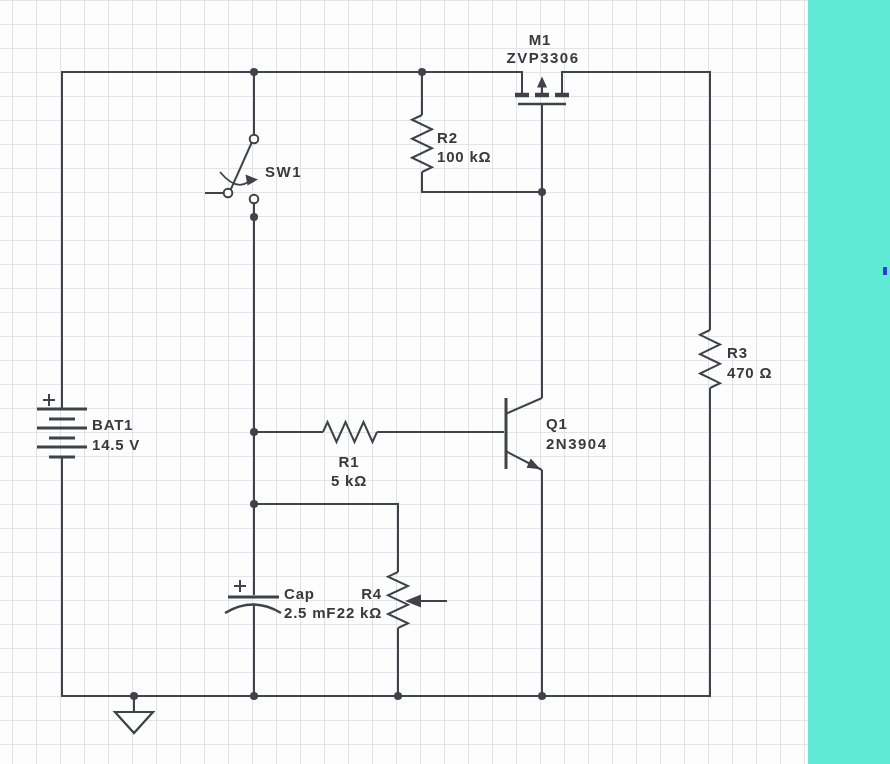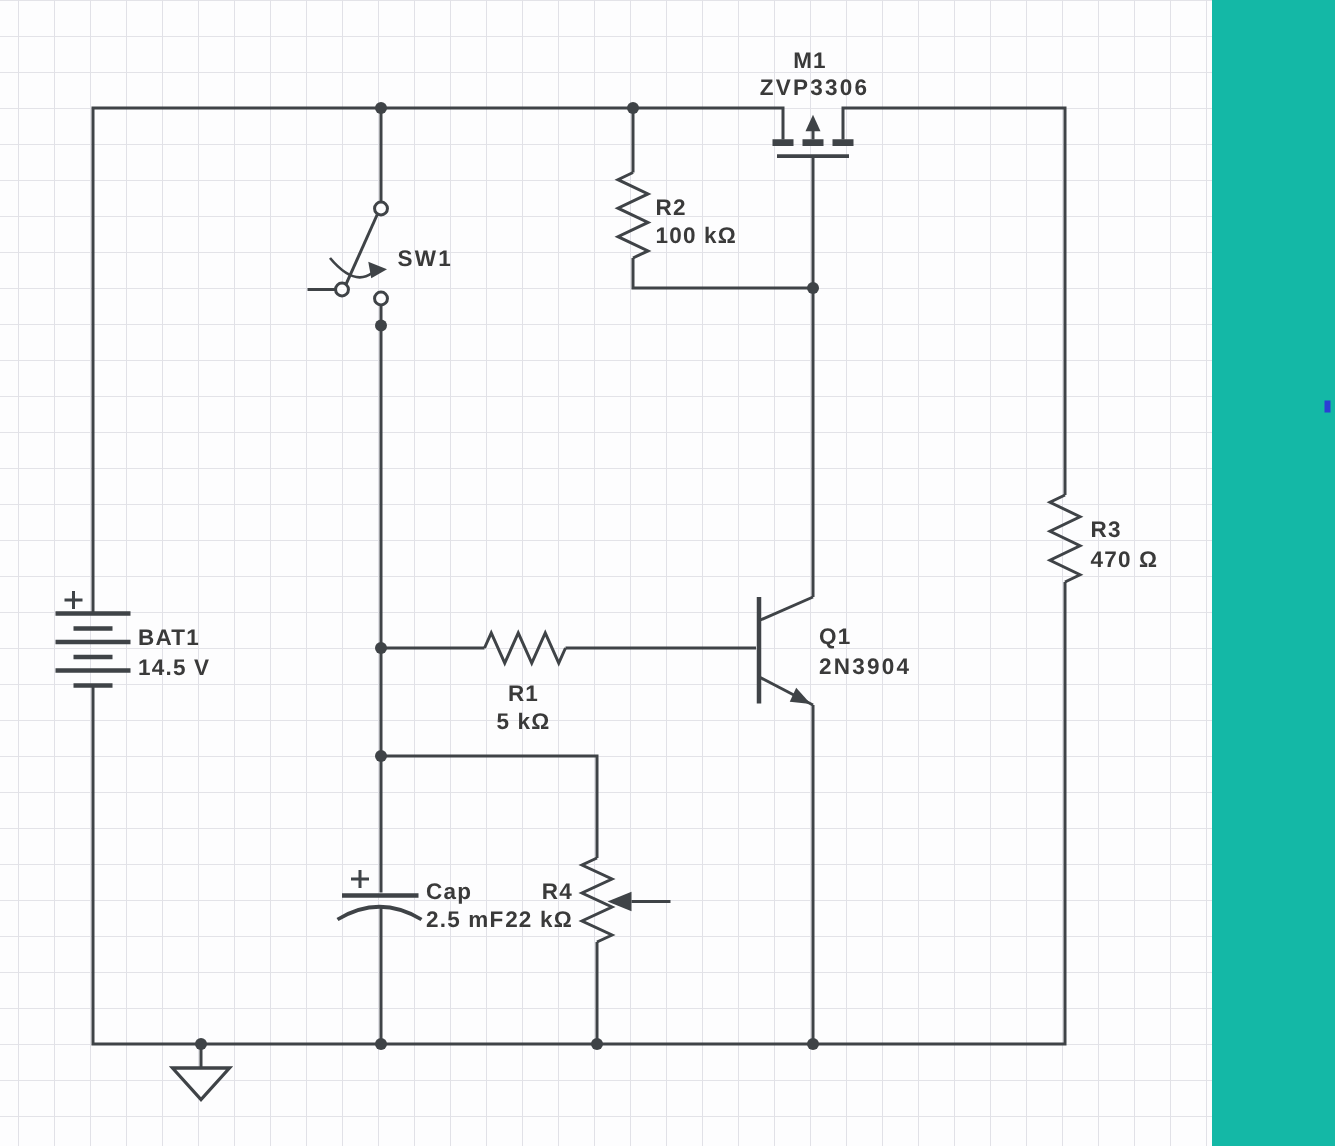--- a/index.html
+++ b/index.html
@@ -1,17 +1,17 @@
 <!DOCTYPE html>
 <html><head>
 <meta charset="utf-8">
 <style>
   html,body{margin:0;padding:0;background:#ffffff;}
   body{width:890px;height:764px;position:relative;font-family:"Liberation Sans",sans-serif;overflow:hidden;}
-  .canvas{position:absolute;inset:0;width:890px;height:764px;background:#14b8a6;}
+  .canvas{position:absolute;inset:0;width:890px;height:764px;background:#5eead4;}
   .grid{
     position:absolute;left:0;top:0;width:808px;height:764px;
     background-color:#fdfdfe;
     background-image:
       repeating-linear-gradient(to right,#e1e1e7 0,#e1e1e7 1px,transparent 1px,transparent 24px),
       repeating-linear-gradient(to bottom,#e3e3e8 0,#e3e3e8 1px,transparent 1px,transparent 24px);
     background-position:12px 0,0 0;
   }
   svg.schematic{position:absolute;left:0;top:0;}
   .lbl text{font-family:"Liberation Sans",sans-serif;font-weight:bold;font-size:15px;letter-spacing:0.8px;}

